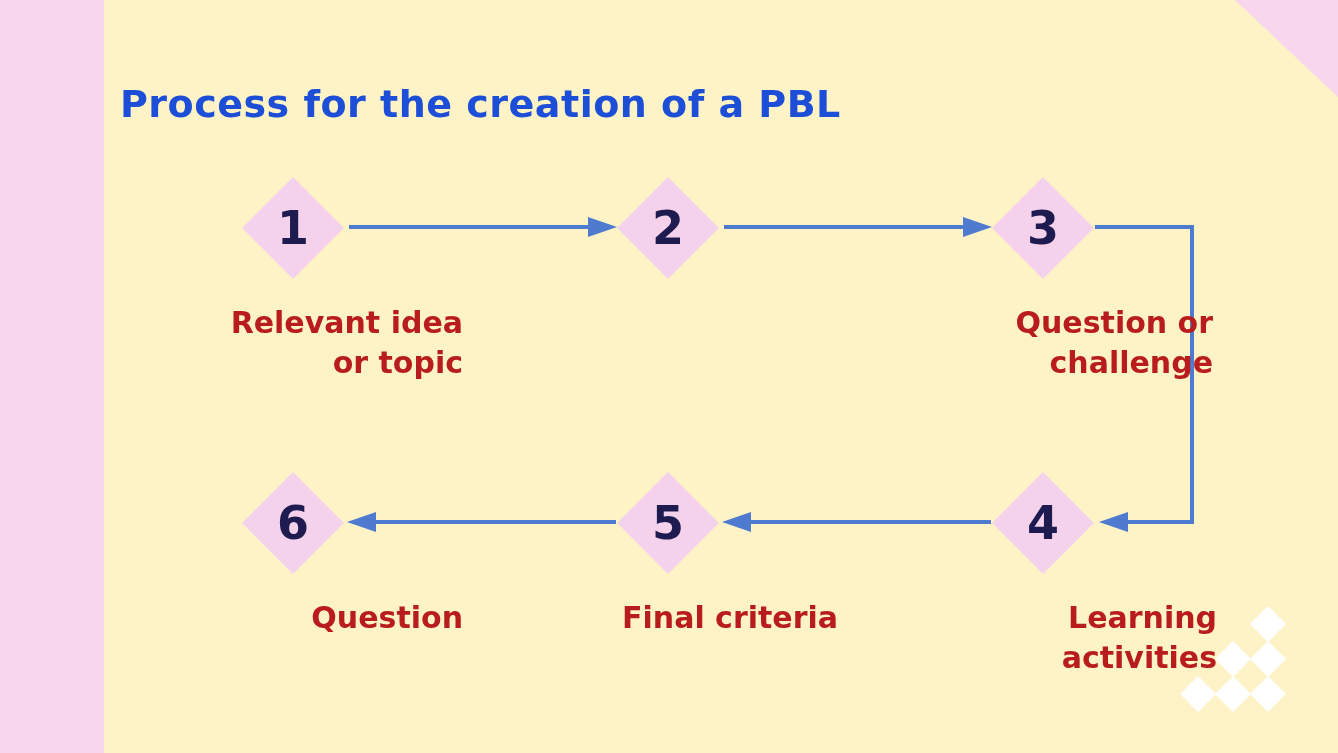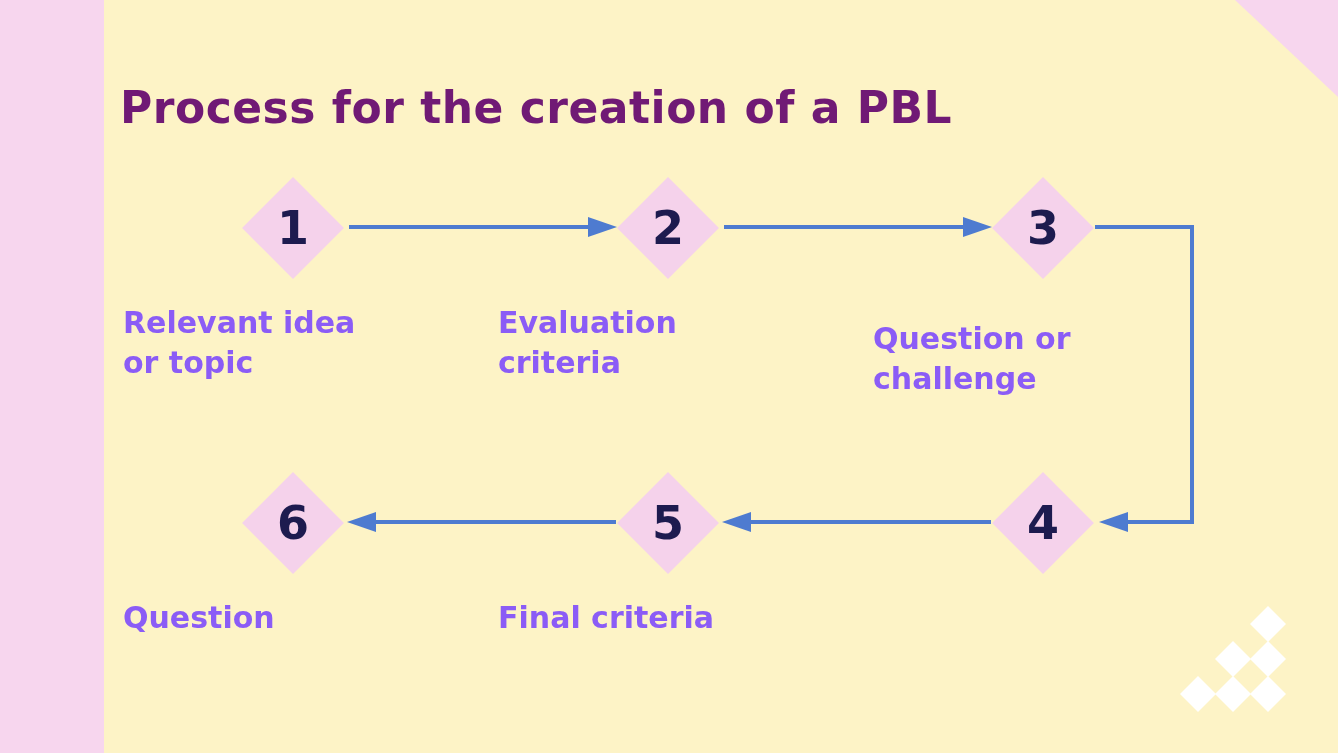--- a/index.html
+++ b/index.html
@@ -24,23 +24,23 @@
     position: absolute;
     top: 0; right: 0;
     width: 103px; height: 97px;
     background: #f7d6ee;
     clip-path: polygon(0 0, 100% 0, 100% 100%);
   }
   .slide-title {
     position: absolute;
     left: 120px; top: 82px;
     margin: 0;
-    font-size: 44px;
+    font-size: 38px;
     font-weight: 800;
-    color: #701a75;
+    color: #1d4ed8;
     letter-spacing: 0.5px;
     white-space: nowrap;
   }
   .arrow-layer {
     position: absolute;
     left: 0; top: 0;
     width: 1338px; height: 753px;
   }
   .diamond {
     position: absolute;
@@ -53,43 +53,43 @@
     width: 104px;
     text-align: center;
     font-size: 46px;
     font-weight: 800;
     color: #1d1b4f;
     line-height: 52px;
   }
   .step-label {
     position: absolute;
     width: 340px;
-    text-align: left;
+    text-align: right;
     font-size: 30px;
     font-weight: 800;
-    color: #8b5cf6;
+    color: #b91c1c;
     line-height: 40px;
     white-space: pre-line;
   }
   
   .d-1 { left: 257px; top: 192px; }
   .d-2 { left: 632px; top: 192px; }
   .d-3 { left: 1007px; top: 192px; }
   .d-4 { left: 1007px; top: 487px; }
   .d-5 { left: 632px; top: 487px; }
   .d-6 { left: 257px; top: 487px; }
   .n-1 { left: 241px; top: 202px; }
   .n-2 { left: 616px; top: 202px; }
   .n-3 { left: 991px; top: 202px; }
   .n-4 { left: 991px; top: 497px; }
   .n-5 { left: 616px; top: 497px; }
   .n-6 { left: 241px; top: 497px; }
   .l-1 { left: 123px; top: 303px; }
   .l-2 { left: 498px; top: 303px; }
-  .l-3 { left: 873px; top: 303px; margin-top: 16px; }
+  .l-3 { left: 873px; top: 303px; }
   .l-4 { left: 877px; top: 598px; }
   .l-5 { left: 498px; top: 598px; }
   .l-6 { left: 123px; top: 598px; }
 </style>
 </head>
 <body>
 
 <div class="canvas">
 
   <div class="left-stripe"></div>
@@ -128,30 +128,30 @@
     </g>
   </svg>
 
   <div class="diamond d-1"></div>
   <div class="step-number n-1">1</div>
   <div class="step-label l-1">Relevant idea
 or topic</div>
 
   <div class="diamond d-2"></div>
   <div class="step-number n-2">2</div>
-  <div class="step-label l-2">Evaluation
-criteria</div>
 
   <div class="diamond d-3"></div>
   <div class="step-number n-3">3</div>
   <div class="step-label l-3">Question or
 challenge</div>
 
   <div class="diamond d-4"></div>
   <div class="step-number n-4">4</div>
+  <div class="step-label l-4">Learning
+activities</div>
 
   <div class="diamond d-5"></div>
   <div class="step-number n-5">5</div>
   <div class="step-label l-5">Final criteria</div>
 
   <div class="diamond d-6"></div>
   <div class="step-number n-6">6</div>
   <div class="step-label l-6">Question</div>
 
 </div>

